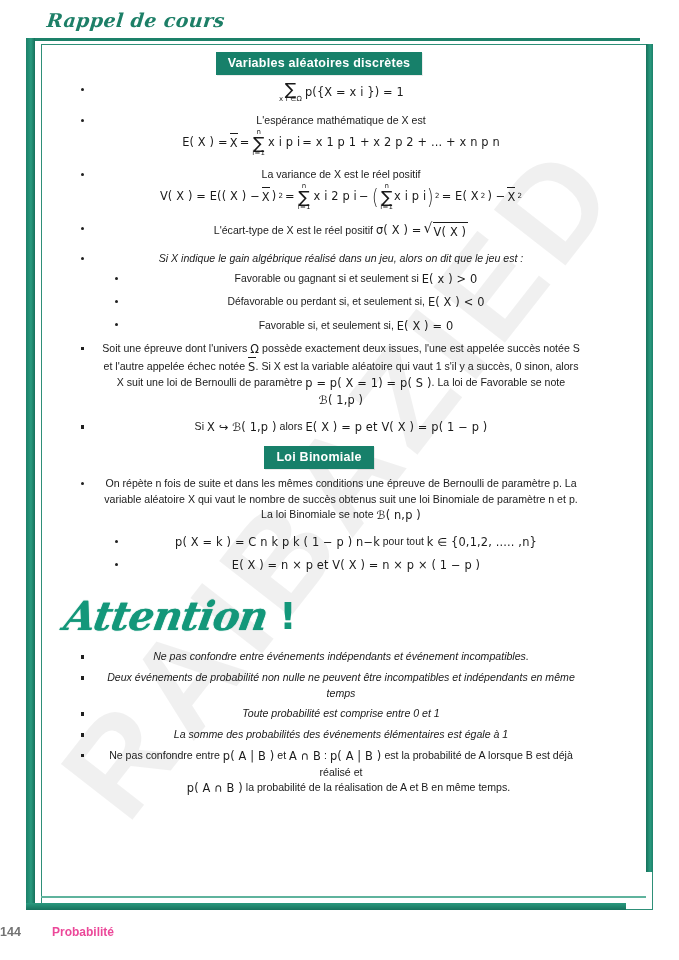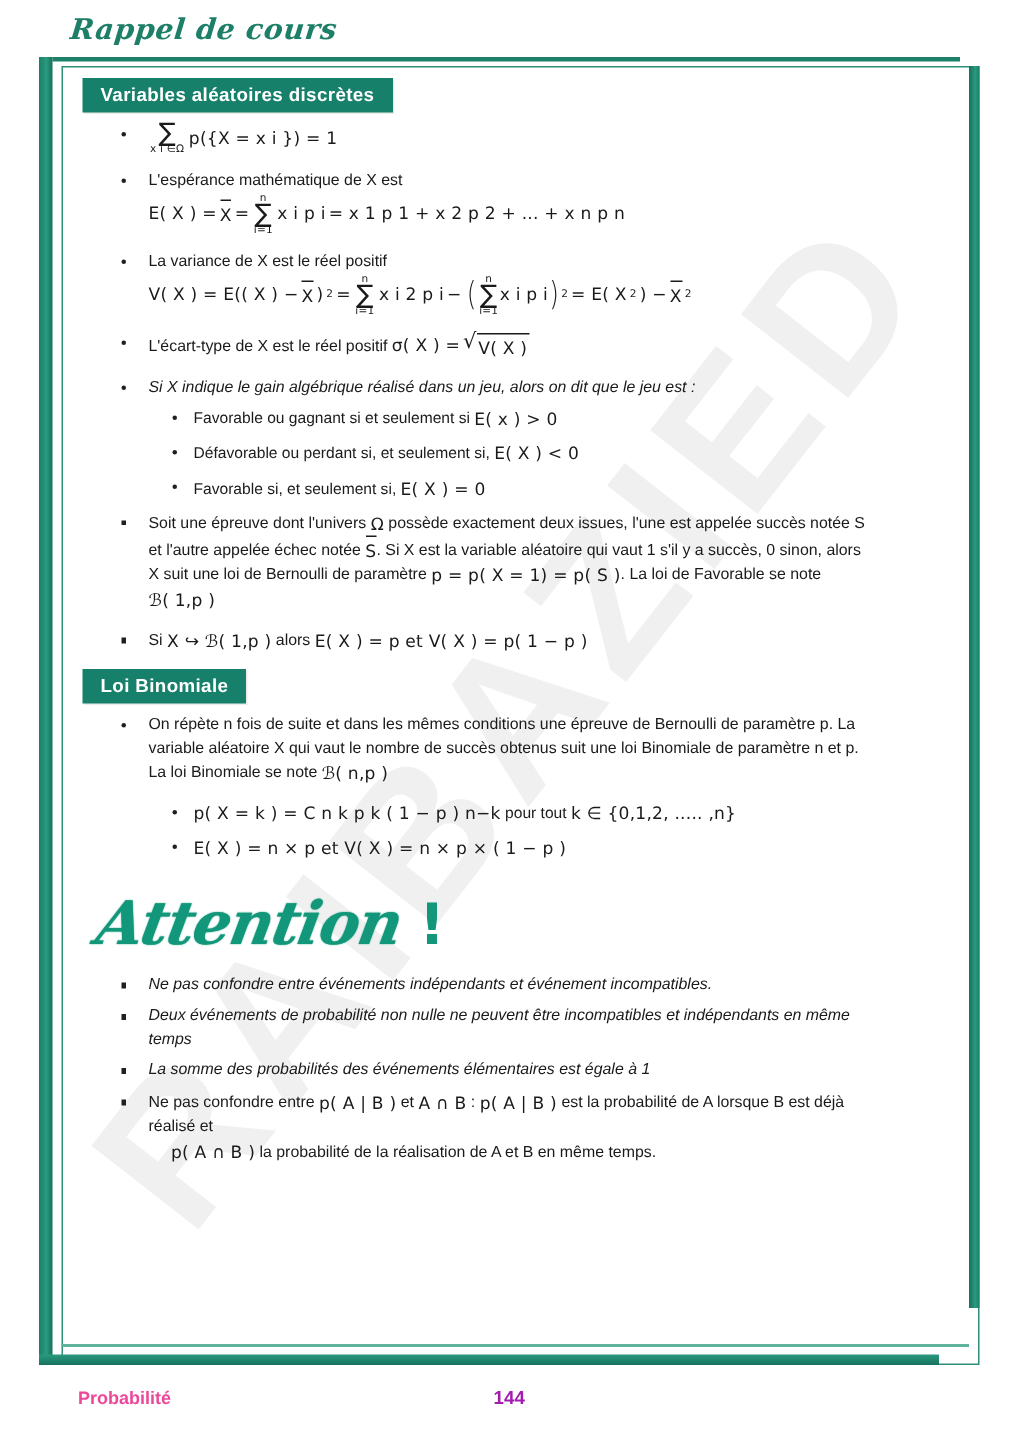--- a/index.html
+++ b/index.html
@@ -85,20 +85,21 @@
   }
 
   
   .content{
     position:absolute;
     left:41px;top:44px;
     width:556px;
     z-index:7;
     box-sizing:border-box;
     padding:6px 14px 0 8px;
+    text-align:center;
   }
 
   
   .sect{
     display:inline-block;
     background:#17806a;
     color:#ffffff;
     font-weight:700;
     font-size:12.5px;
     letter-spacing:.25px;
@@ -203,22 +204,21 @@
   .footer{
     position:absolute;left:0;top:925px;width:679px;
     z-index:8;
   }
   .footer .label{
     position:absolute;left:52px;top:0;
     font-size:12px;font-weight:700;color:#ec4899;
   }
   .footer .pageno{
     position:absolute;left:0;top:0;width:679px;
-    text-align:center;
-    font-size:12.5px;font-weight:700;color:#a21caf;
+    font-size:12.5px;font-weight:700;color:#737373;
   }
 </style>
 </head>
 <body>
 
 <div class="page">
 
   <div class="watermark">RAIBAZIED</div>
 
   <div class="doc-title">Rappel de cours</div>
@@ -375,20 +375,23 @@
     </div>
 
     <ul>
       <li class="b1 sq tight">
         <span>Ne pas confondre entre événements indépendants et événement incompatibles.</span>
       </li>
       <li class="b1 sq tight">
         <span>Deux événements de probabilité non nulle ne peuvent être incompatibles et indépendants en même temps</span>
       </li>
       <li class="b1 sq tight">
+        <span>Toute probabilité est comprise entre 0 et 1</span>
+      </li>
+      <li class="b1 sq tight">
         <span>La somme des probabilités des événements élémentaires est égale à 1</span>
       </li>
       <li class="b1 sq">
         <span>Ne pas confondre entre</span>
         <span class="m">p( A | B )</span>
         <span>et</span>
         <span class="m">A ∩ B</span>
         <span>:</span>
         <span class="m">p( A | B )</span>
         <span>est la probabilité de A lorsque B est déjà réalisé et</span>

